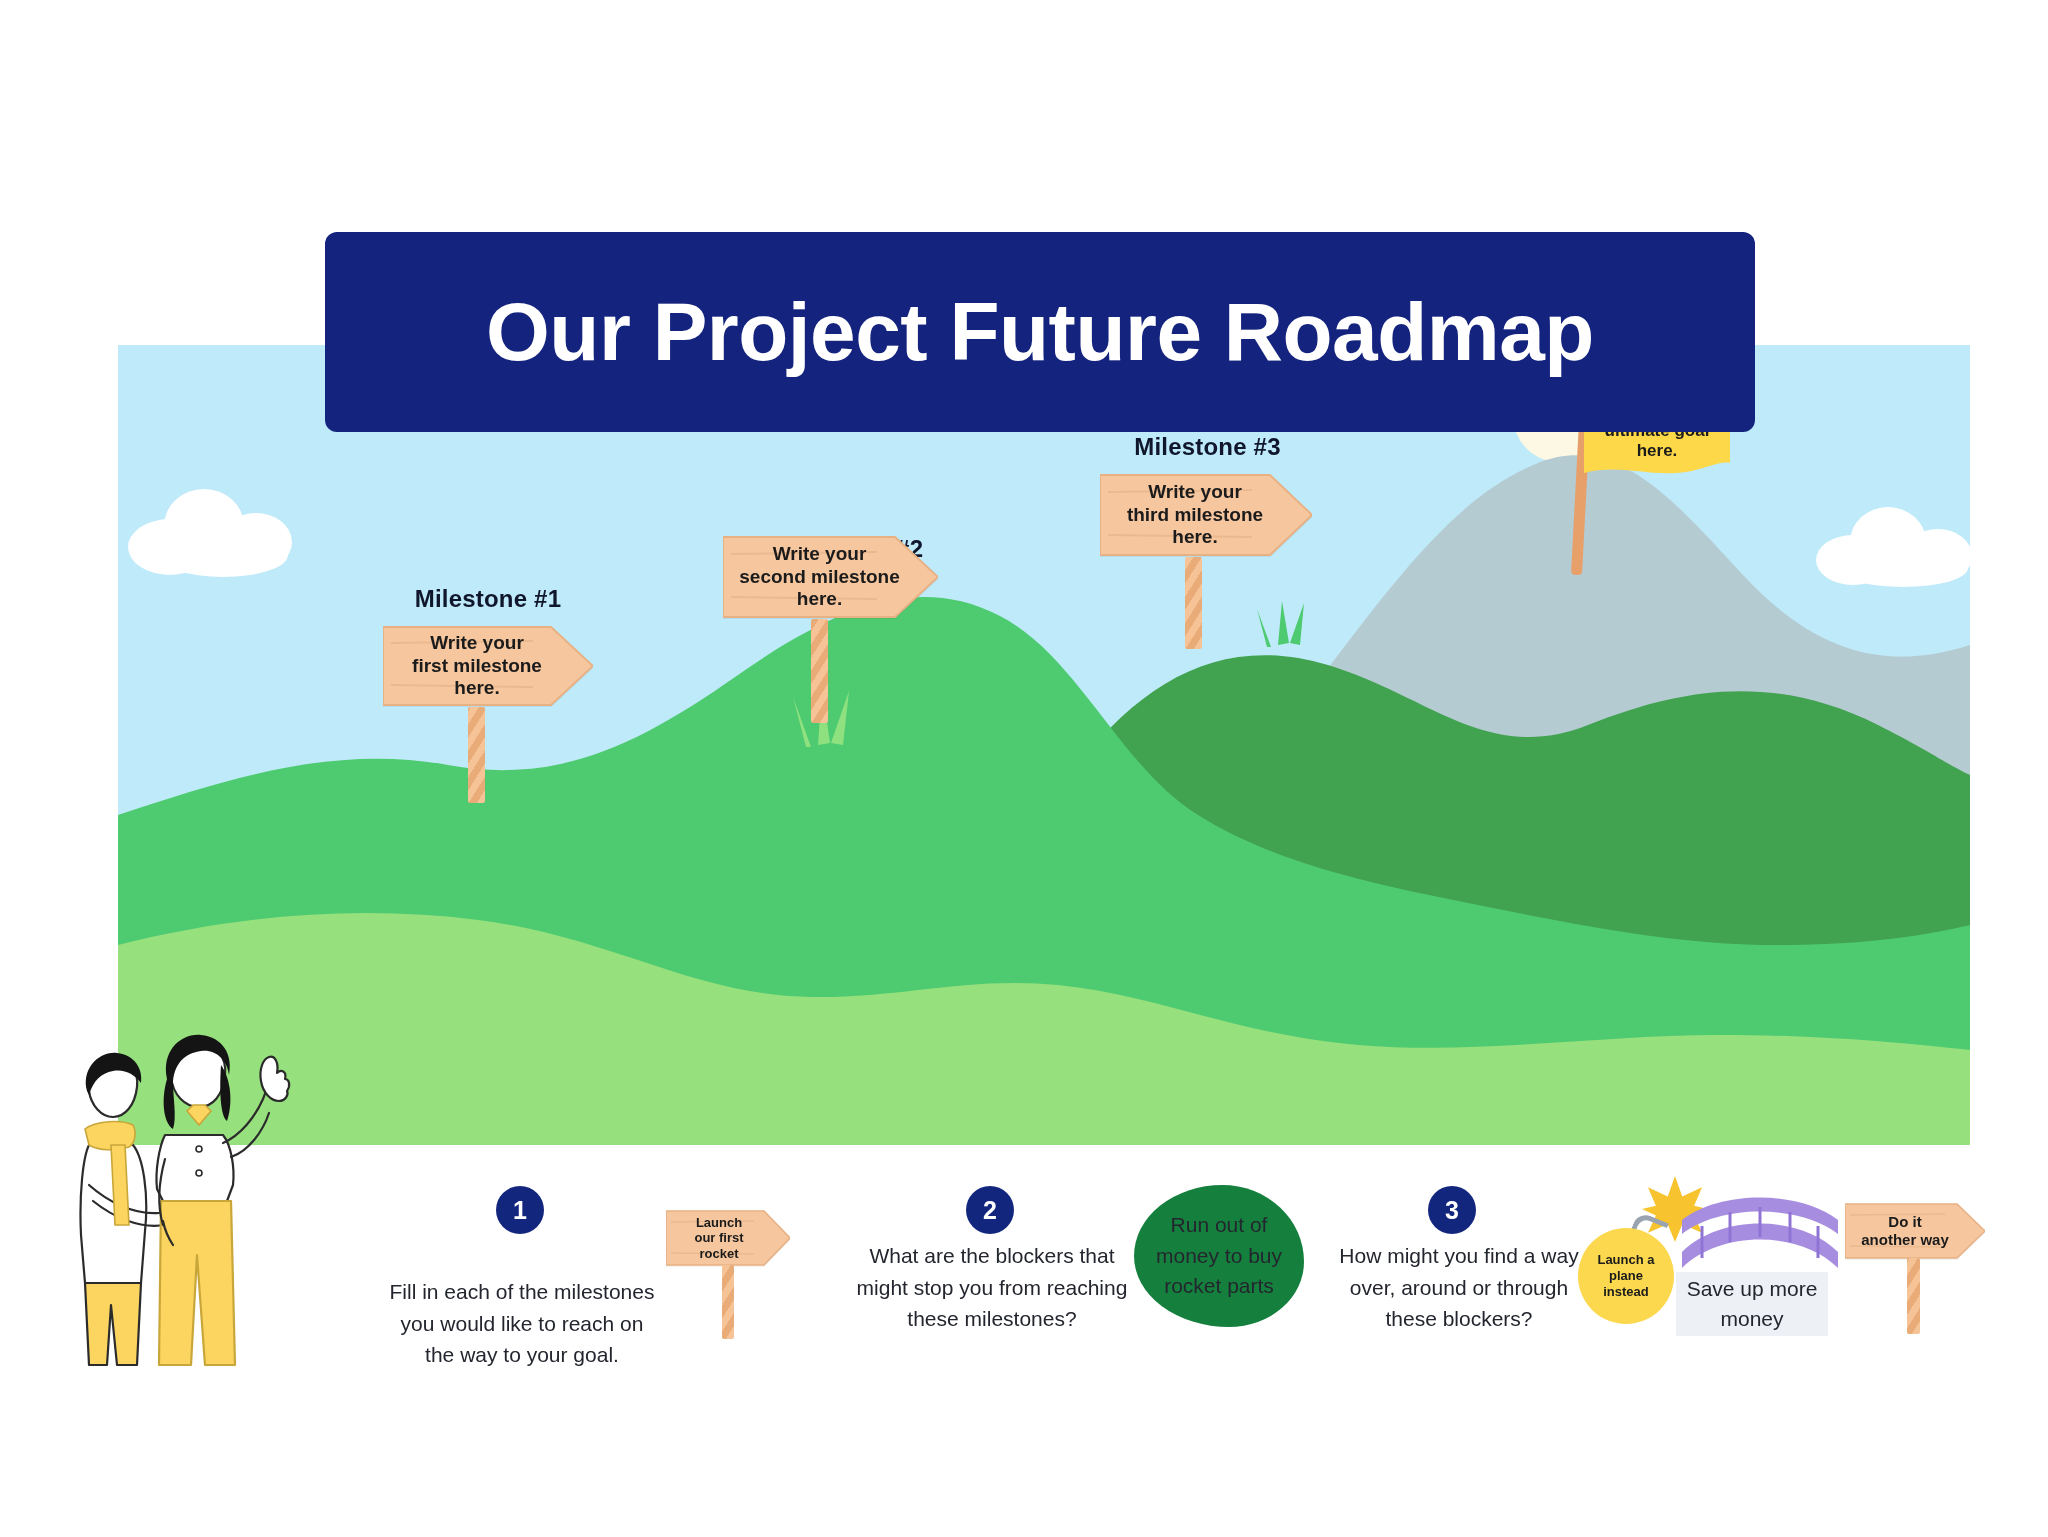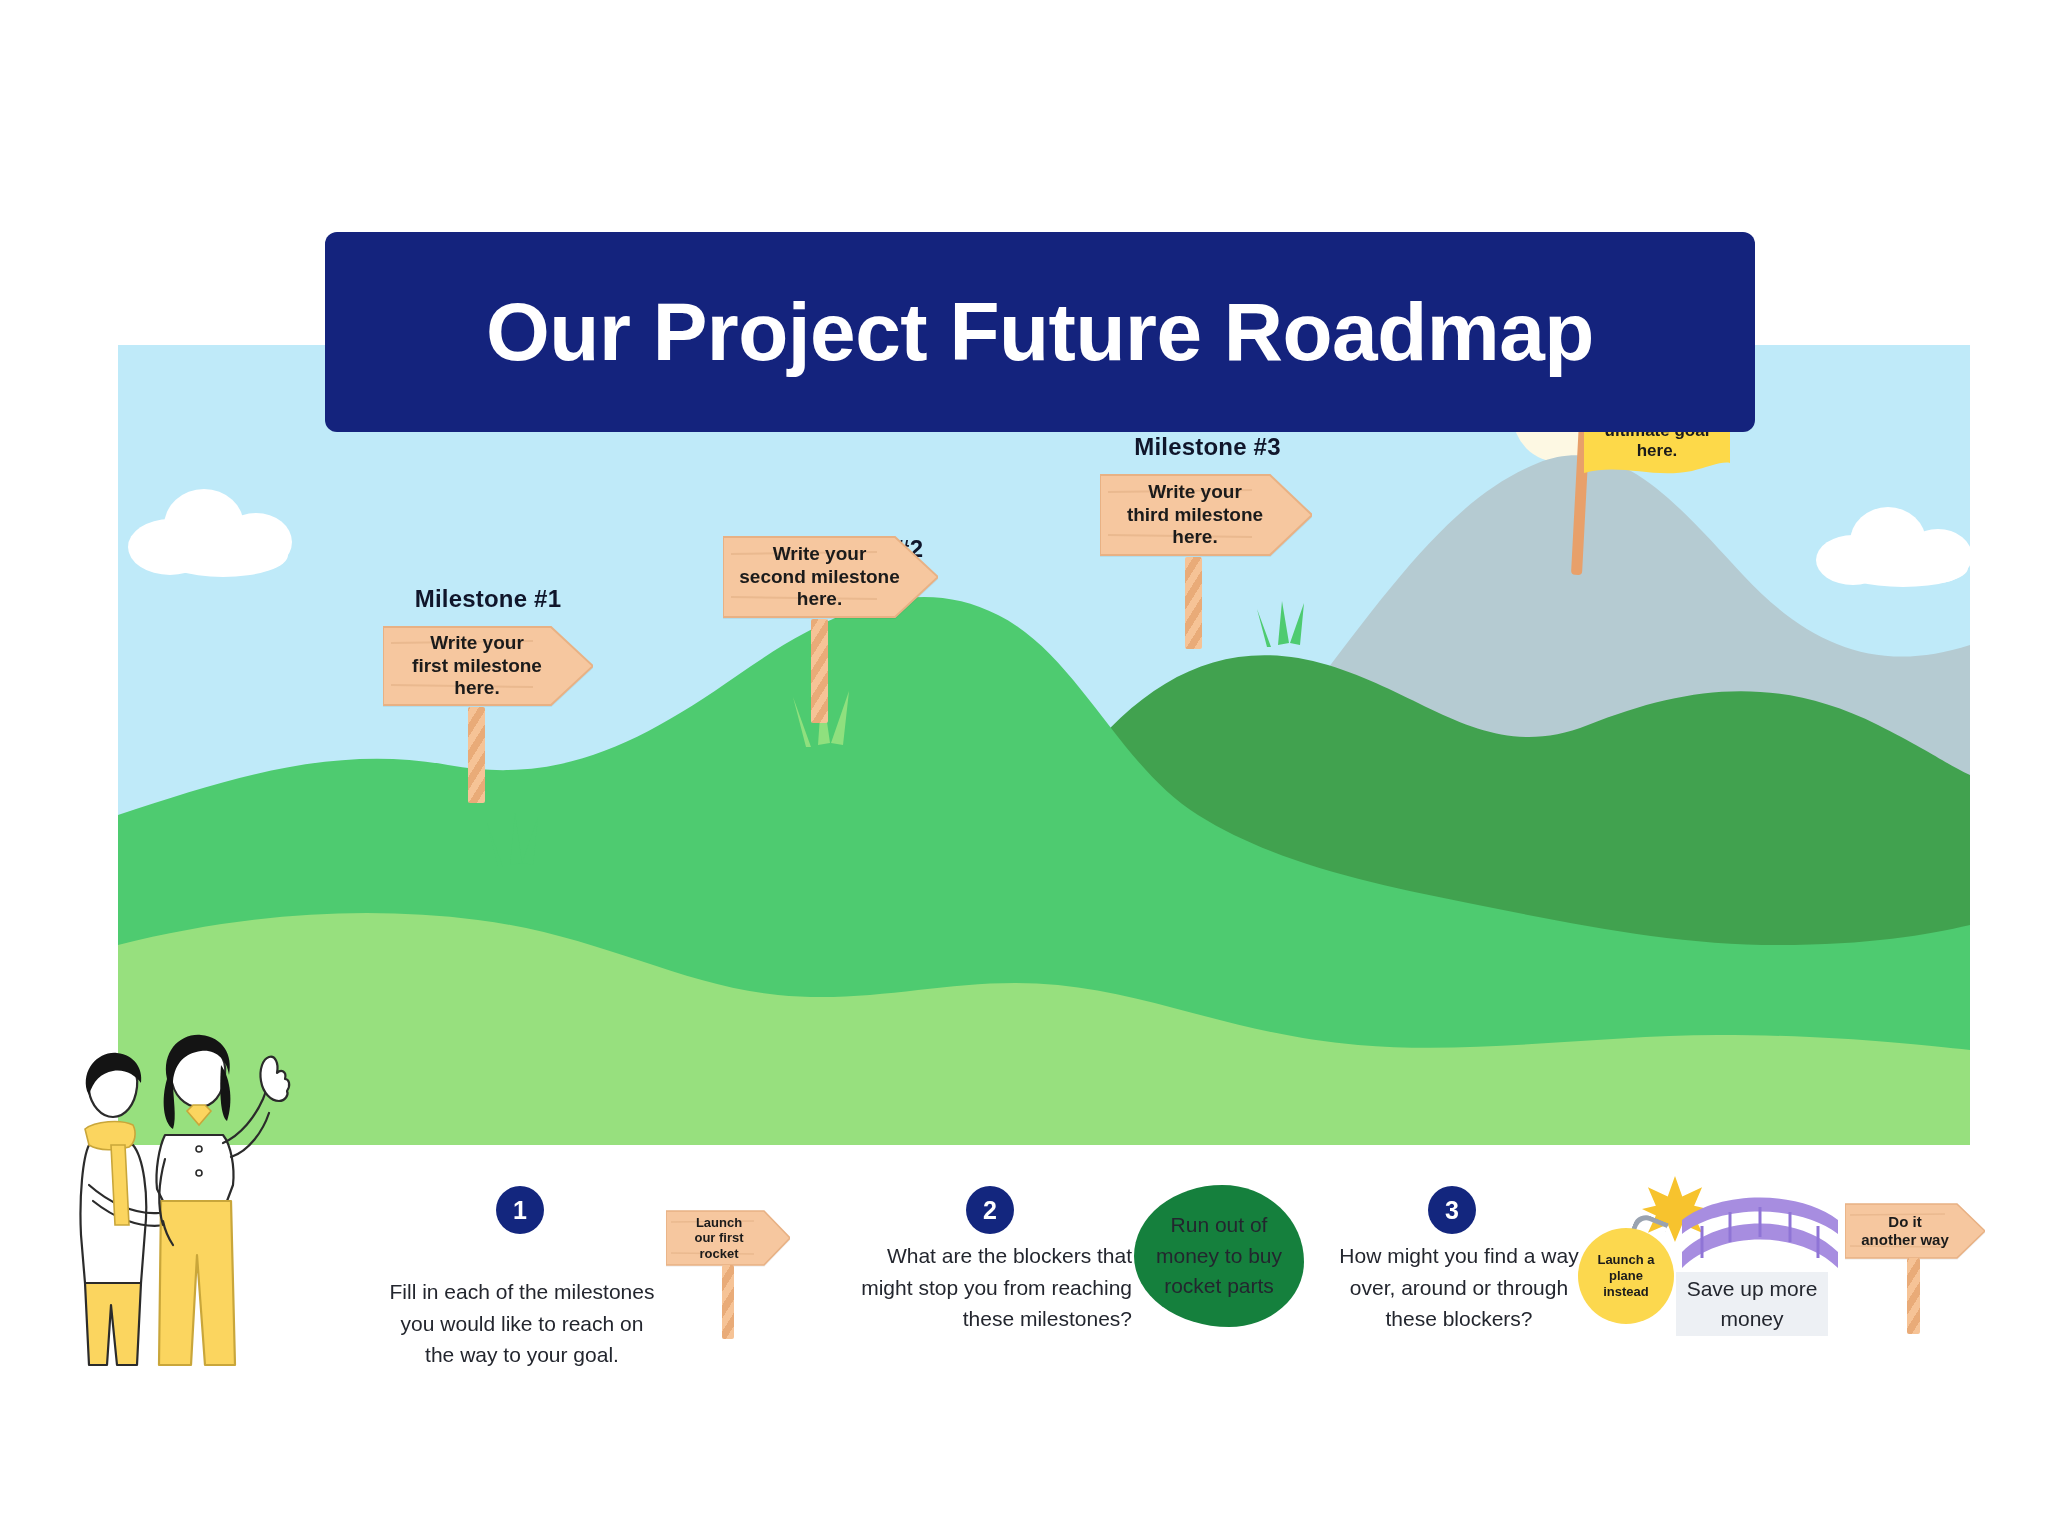--- a/index.html
+++ b/index.html
@@ -237,21 +237,21 @@
       <path d="M5,15 L88,14 M5,46 L88,47" stroke="#eab98f" stroke-width="1.6" fill="none"></path>
     </svg>
     <div class="txt" style="font-size:13px;white-space:pre-line;padding-right:18px;">Launch
 our first
 rocket</div>
   </div>
   <div class="post" style="left:56px;top:58px;width:12px;height:74px;"></div>
 </div>
 
 <div class="num-badge" style="left:966px;top:1186px;">2</div>
-<div class="step-text" style="left:852px;top:1240px;width:280px;text-align:right;">What are the blockers that might stop you from reaching these milestones?</div>
+<div class="step-text" style="left:852px;top:1240px;width:280px;">What are the blockers that might stop you from reaching these milestones?</div>
 
 <div class="rock" style="left:1134px;top:1185px;width:142px;height:142px;padding:0 14px;">Run out of money to buy rocket parts</div>
 
 <div class="num-badge" style="left:1428px;top:1186px;">3</div>
 <div class="step-text" style="left:1330px;top:1240px;width:258px;">How might you find a way over, around or through these blockers?</div>
 
 <div id="spark" style="left:1642px;top:1176px;"></div>
 <div id="fuse" style="left:1631px;top:1216px;"></div>
 <div id="bomb" style="left:1578px;top:1228px;white-space:pre-line;">Launch a
 plane

